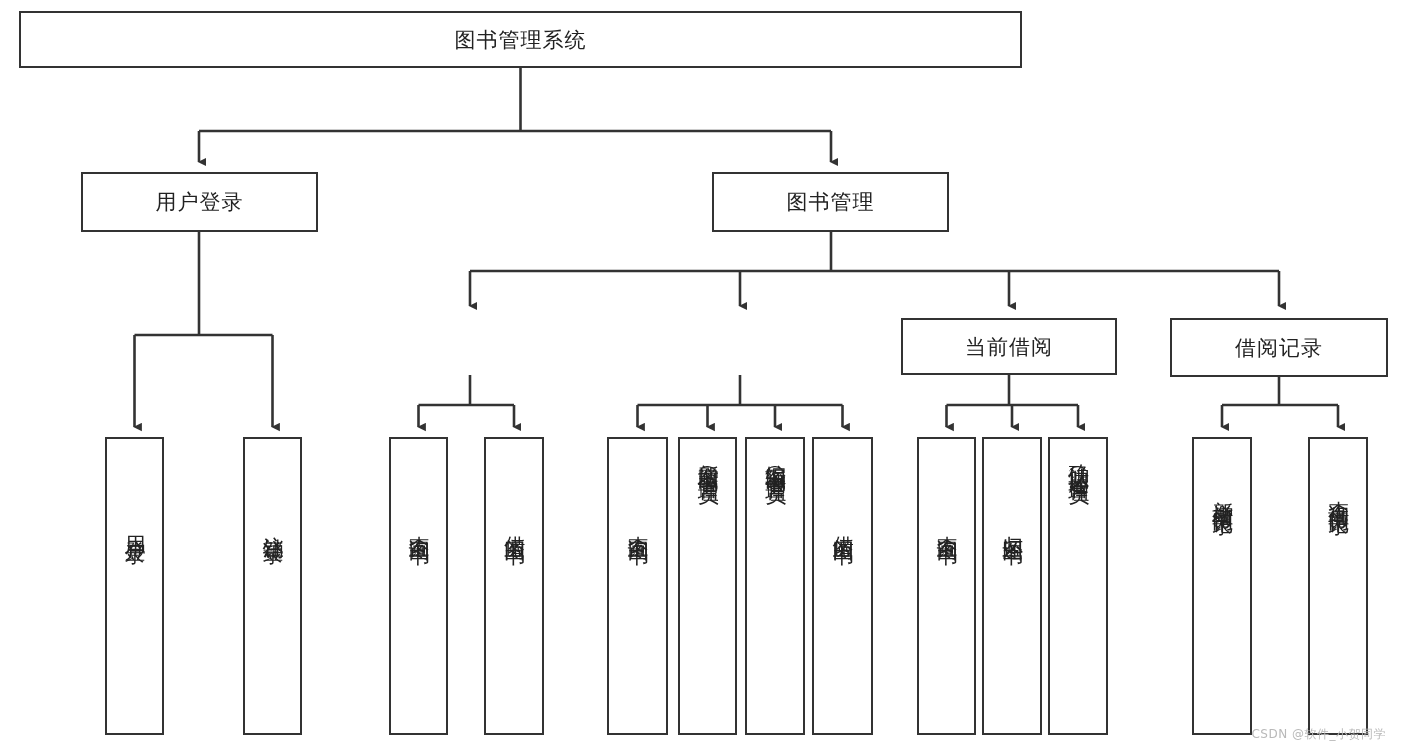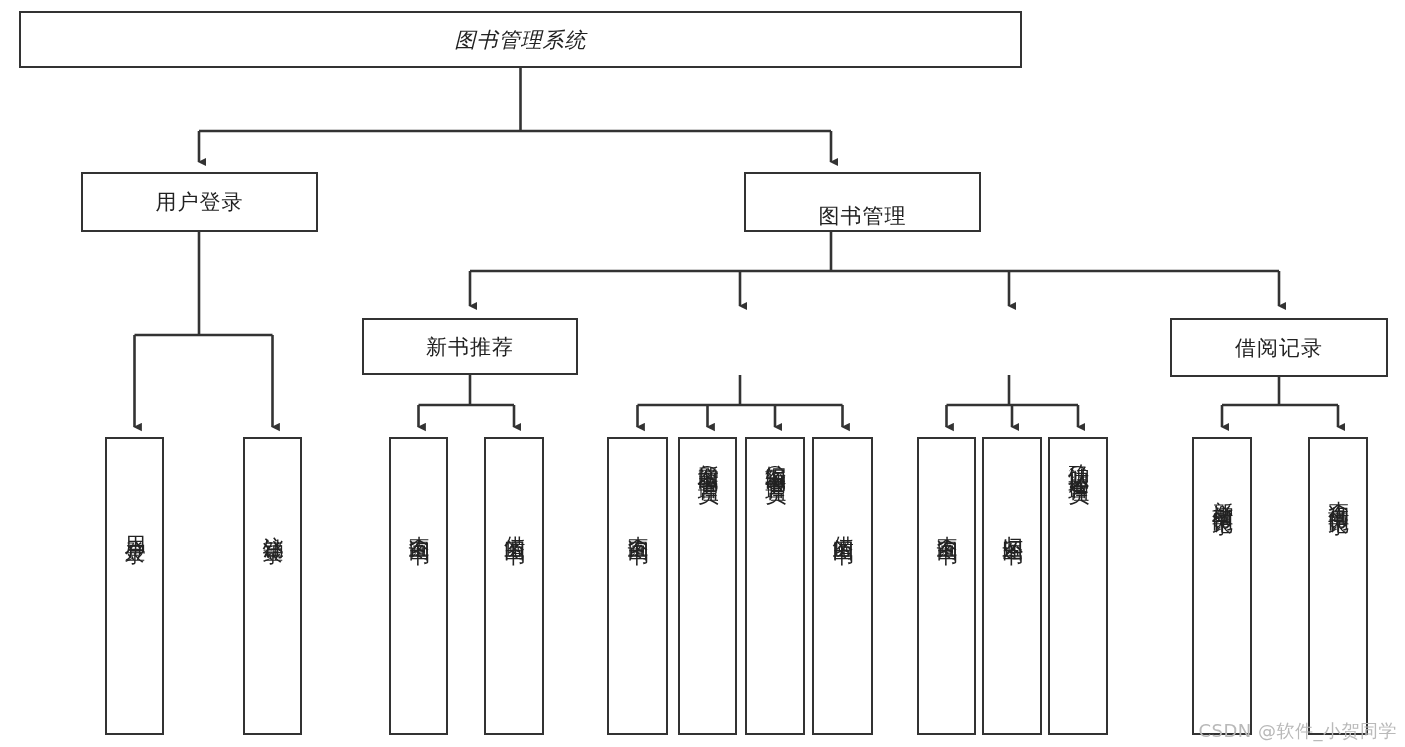--- a/index.html
+++ b/index.html
@@ -49,23 +49,23 @@
     writing-mode: vertical-rl;
     text-orientation: upright;
     font-size: 21px;
     line-height: 1.12;
     letter-spacing: 3px;
     white-space: nowrap;
     display: block;
   }
   .watermark {
     position: absolute;
-    right: 8px;
+    right: 19px;
     bottom: 4px;
-    font-size: 18px;
+    font-size: 12px;
     color: #b9b9b9;
     letter-spacing: 0.5px;
     z-index: 5;
     white-space: nowrap;
   }
 </style>
 </head>
 <body>
 
 <div id="diagram-root">
@@ -113,37 +113,37 @@
       <path d="M1012,405 L1012,427" marker-end="url(#arrow)"></path>
       <path d="M1078,405 L1078,427" marker-end="url(#arrow)"></path>
 
       <path d="M1279,375 L1279,405"></path>
       <path d="M1222,405 L1338,405"></path>
       <path d="M1222,405 L1222,427" marker-end="url(#arrow)"></path>
       <path d="M1338,405 L1338,427" marker-end="url(#arrow)"></path>
     </g>
   </svg>
 
-  <div class="node horizontal" style="left:19px; top:11px; width:1003px; height:57px;font-style:italic;">
+  <div class="node horizontal" style="left:19px; top:11px; width:1003px; height:57px;">
     <span>图书管理系统</span>
   </div>
 
   <div class="node horizontal" style="left:81px; top:172px; width:237px; height:60px;">
     <span>用户登录</span>
   </div>
 
-  <div class="node horizontal" style="left:744px; top:172px; width:237px; height:60px;align-items:flex-end;">
+  <div class="node horizontal" style="left:712px; top:172px; width:237px; height:60px;">
     <span>图书管理</span>
   </div>
 
-  <div class="node horizontal" style="left:362px; top:318px; width:216px; height:57px;">
-    <span>新书推荐</span>
-  </div>
-
-
+
+
+  <div class="node horizontal" style="left:901px; top:318px; width:216px; height:57px;">
+    <span>当前借阅</span>
+  </div>
 
   <div class="node horizontal" style="left:1170px; top:318px; width:218px; height:59px;">
     <span>借阅记录</span>
   </div>
 
   <div class="node vertical" style="left:105px; top:437px; width:59px; height:298px; padding-top:80px;">
     <span class="vtext">用户登录</span>
   </div>
 
   <div class="node vertical" style="left:243px; top:437px; width:59px; height:298px; padding-top:80px;">

